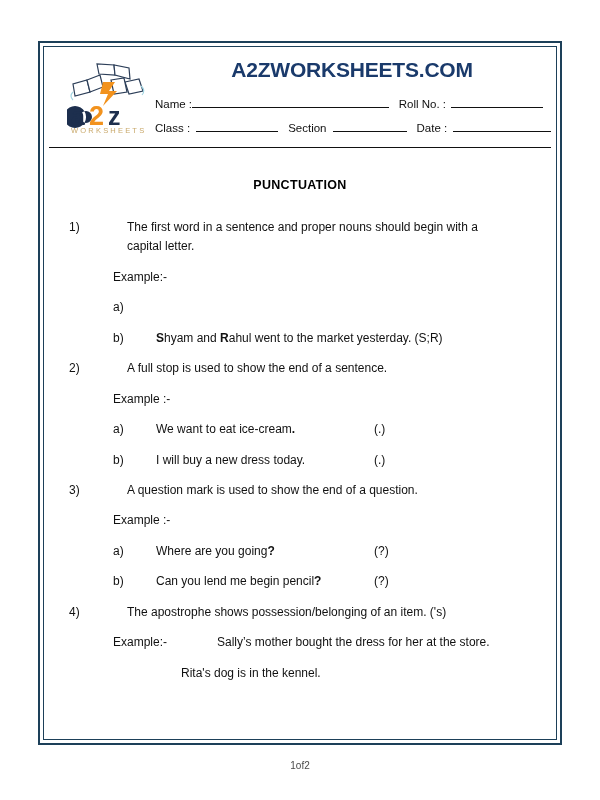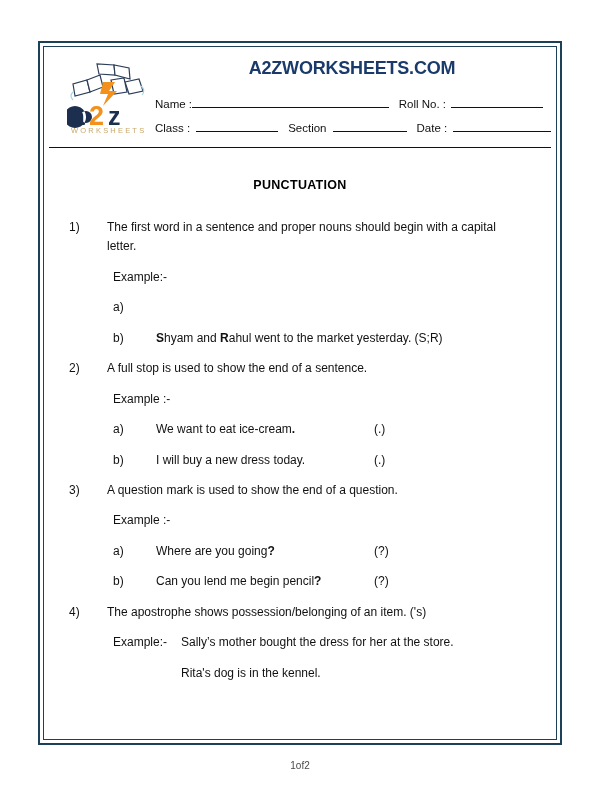--- a/index.html
+++ b/index.html
@@ -57,21 +57,21 @@
   .logo svg { display: block; }
 
   .brand {
     position: absolute;
     left: 110px;
     top: 6px;
     right: 6px;
     text-align: center;
     color: #1a3a6b;
     font-weight: bold;
-    font-size: 18px;
+    font-size: 21px;
     letter-spacing: -0.2px;
     font-family: "Liberation Sans", sans-serif;
   }
 
   .fields {
     position: absolute;
     left: 106px;
     right: 8px;
     top: 44px;
   }
@@ -122,21 +122,21 @@
     color: #111111;
     line-height: 1.62;
     margin-bottom: 11px;
   }
   .qnum {
     flex: none;
     width: 44px;
     padding-left: 6px;
     box-sizing: border-box;
   }
-  .qtext { flex: 1 1 auto; padding-right: 34px; }
+  .qtext { flex: 1 1 auto; padding-right: 34px; margin-left: 20px; }
 
   .exline {
     font-size: 12px;
     color: #111111;
     margin-left: 50px;
     margin-bottom: 11px;
     line-height: 1.62;
   }
 
   .subline {
@@ -153,21 +153,21 @@
 
   .inline-ex {
     display: flex;
     font-size: 12px;
     color: #111111;
     margin-left: 50px;
     margin-bottom: 11px;
     line-height: 1.62;
   }
   .inline-ex-label { flex: none; width: 68px; }
-  .inline-ex-text { flex: 1 1 auto; }
+  .inline-ex-text { flex: 1 1 auto; margin-left: 36px; }
   .inline-ex-cont {
     font-size: 12px;
     color: #111111;
     margin-left: 118px;
     margin-bottom: 18px;
     line-height: 1.62;
   }
 
   b.hl { font-weight: bold; }
 

